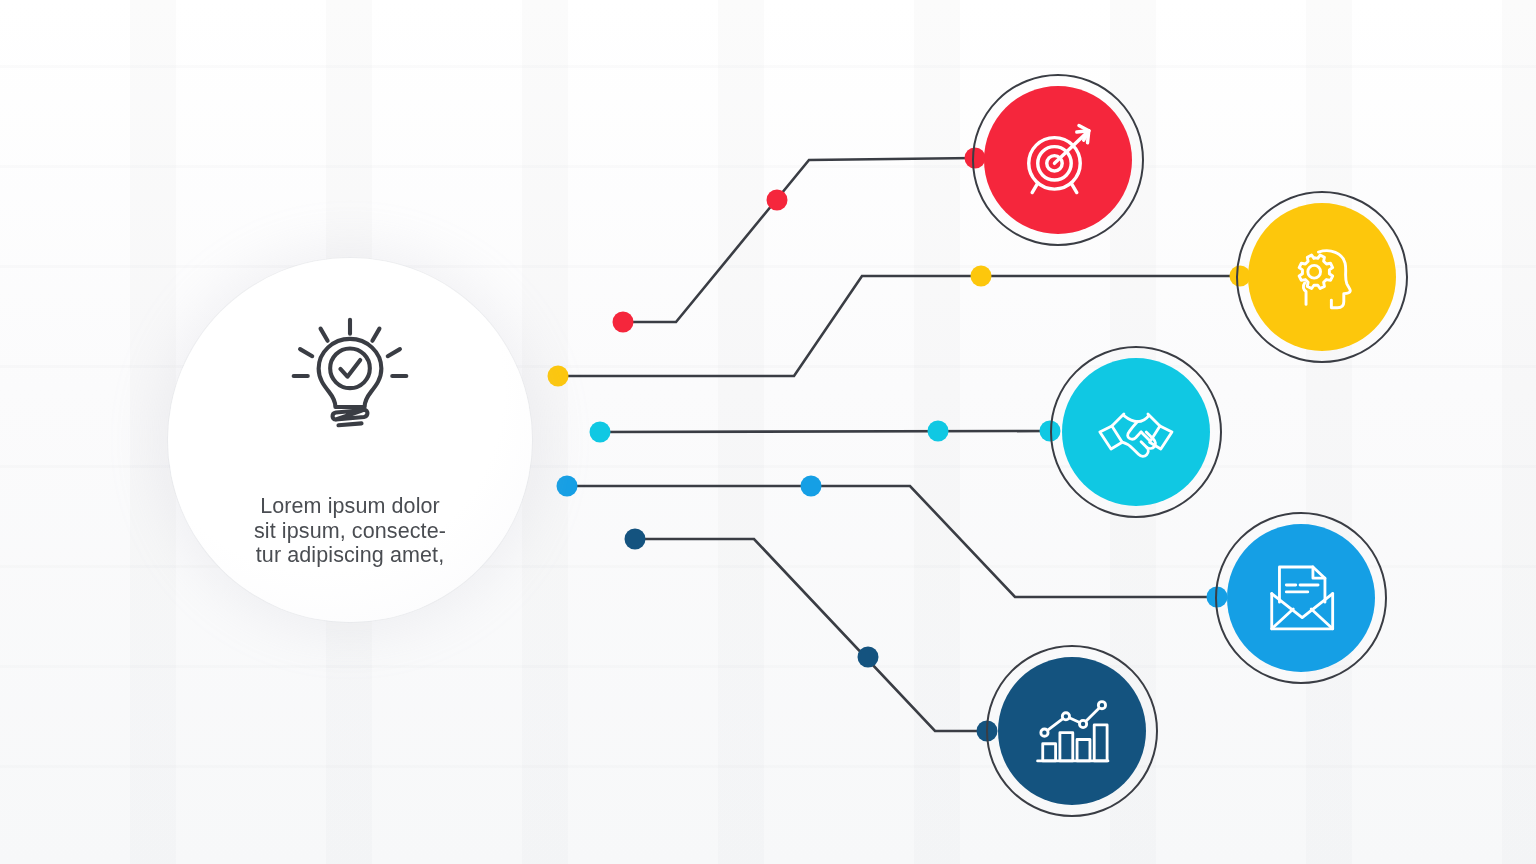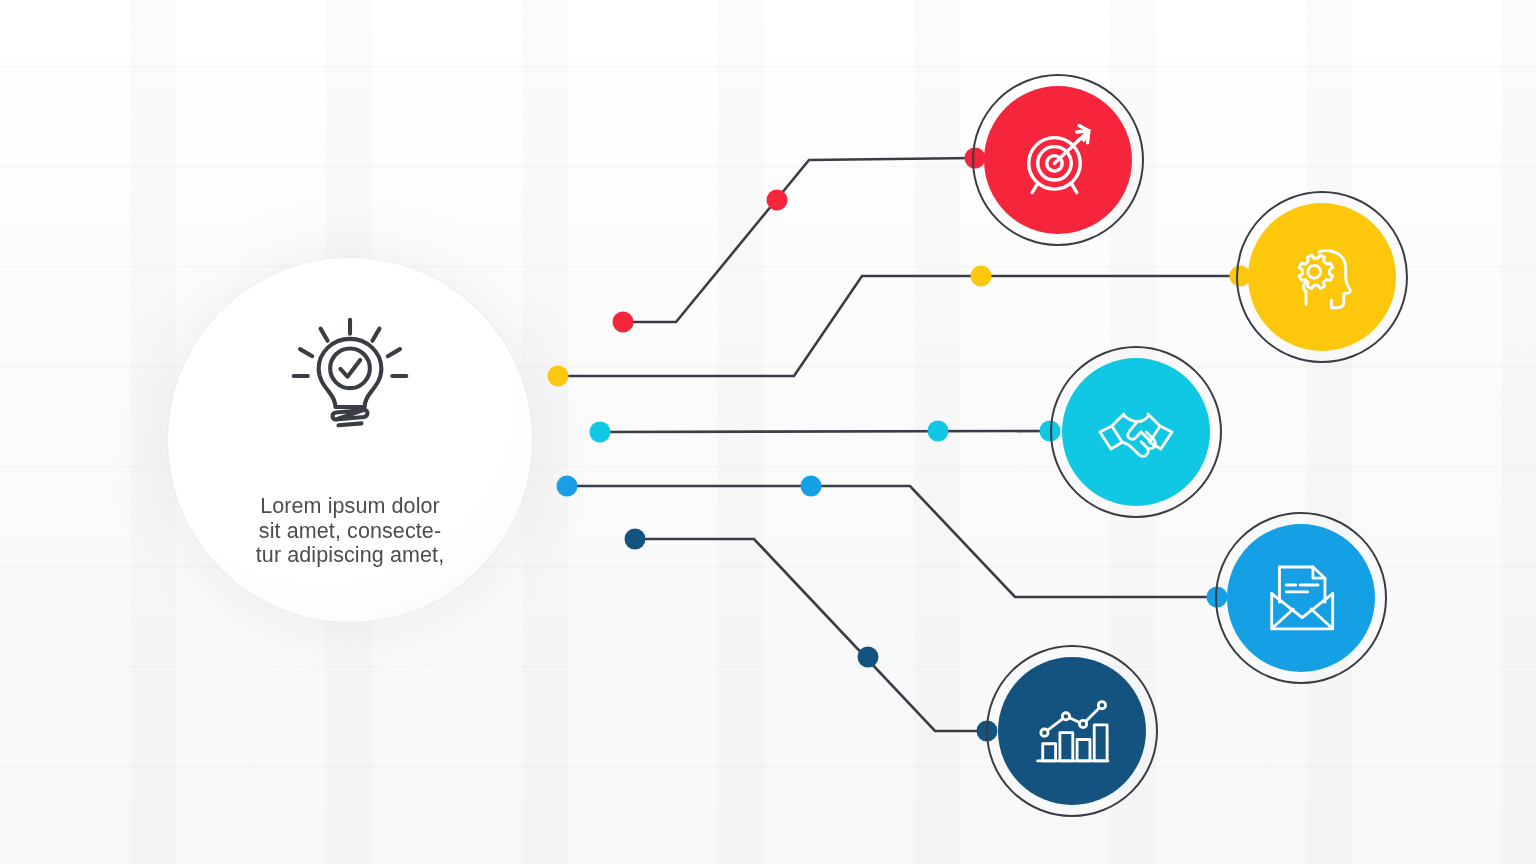--- a/index.html
+++ b/index.html
@@ -131,21 +131,21 @@
       <circle cx="50" cy="44" r="15.5"></circle>
       <path d="M42.5 44.5 L48 50.5 L58 37.5"></path>
 
       <path d="M39 78.5 L61 76.5 M39 84 L61 82 M61 76.5 L39 84 M39 78.5 C35.5 79 35.5 84 39 84
                M61 82 C64.5 81.5 64.5 76.3 61 76.5"></path>
       <path d="M41 88.5 L59 87"></path>
     </svg>
 
     <div class="hub-text" style="color: rgb(74, 77, 82); margin-top: 40px;">
       <div>Lorem ipsum dolor</div>
-      <div>sit amet, consecte-</div>
+      <div>sit ipsum, consecte-</div>
       <div>tur adipiscing amet,</div>
     </div>
   </div>
 
   <div class="node" id="node-target" style="left: 972px; top: 74px; height: 172px; width: 172px;">
     <div class="node-ring" style="border-color: rgb(58, 61, 68);"></div>
     <div class="node-fill" style="height: 148px; width: 148px; left: 12px; top: 12px; background: rgb(245, 38, 60);">
       <svg class="node-icon" viewBox="0 0 100 100" fill="none" stroke="#ffffff" stroke-width="4" stroke-linecap="round" stroke-linejoin="round">
         <circle cx="46" cy="54" r="30"></circle>
         <circle cx="46" cy="54" r="19.5"></circle>

